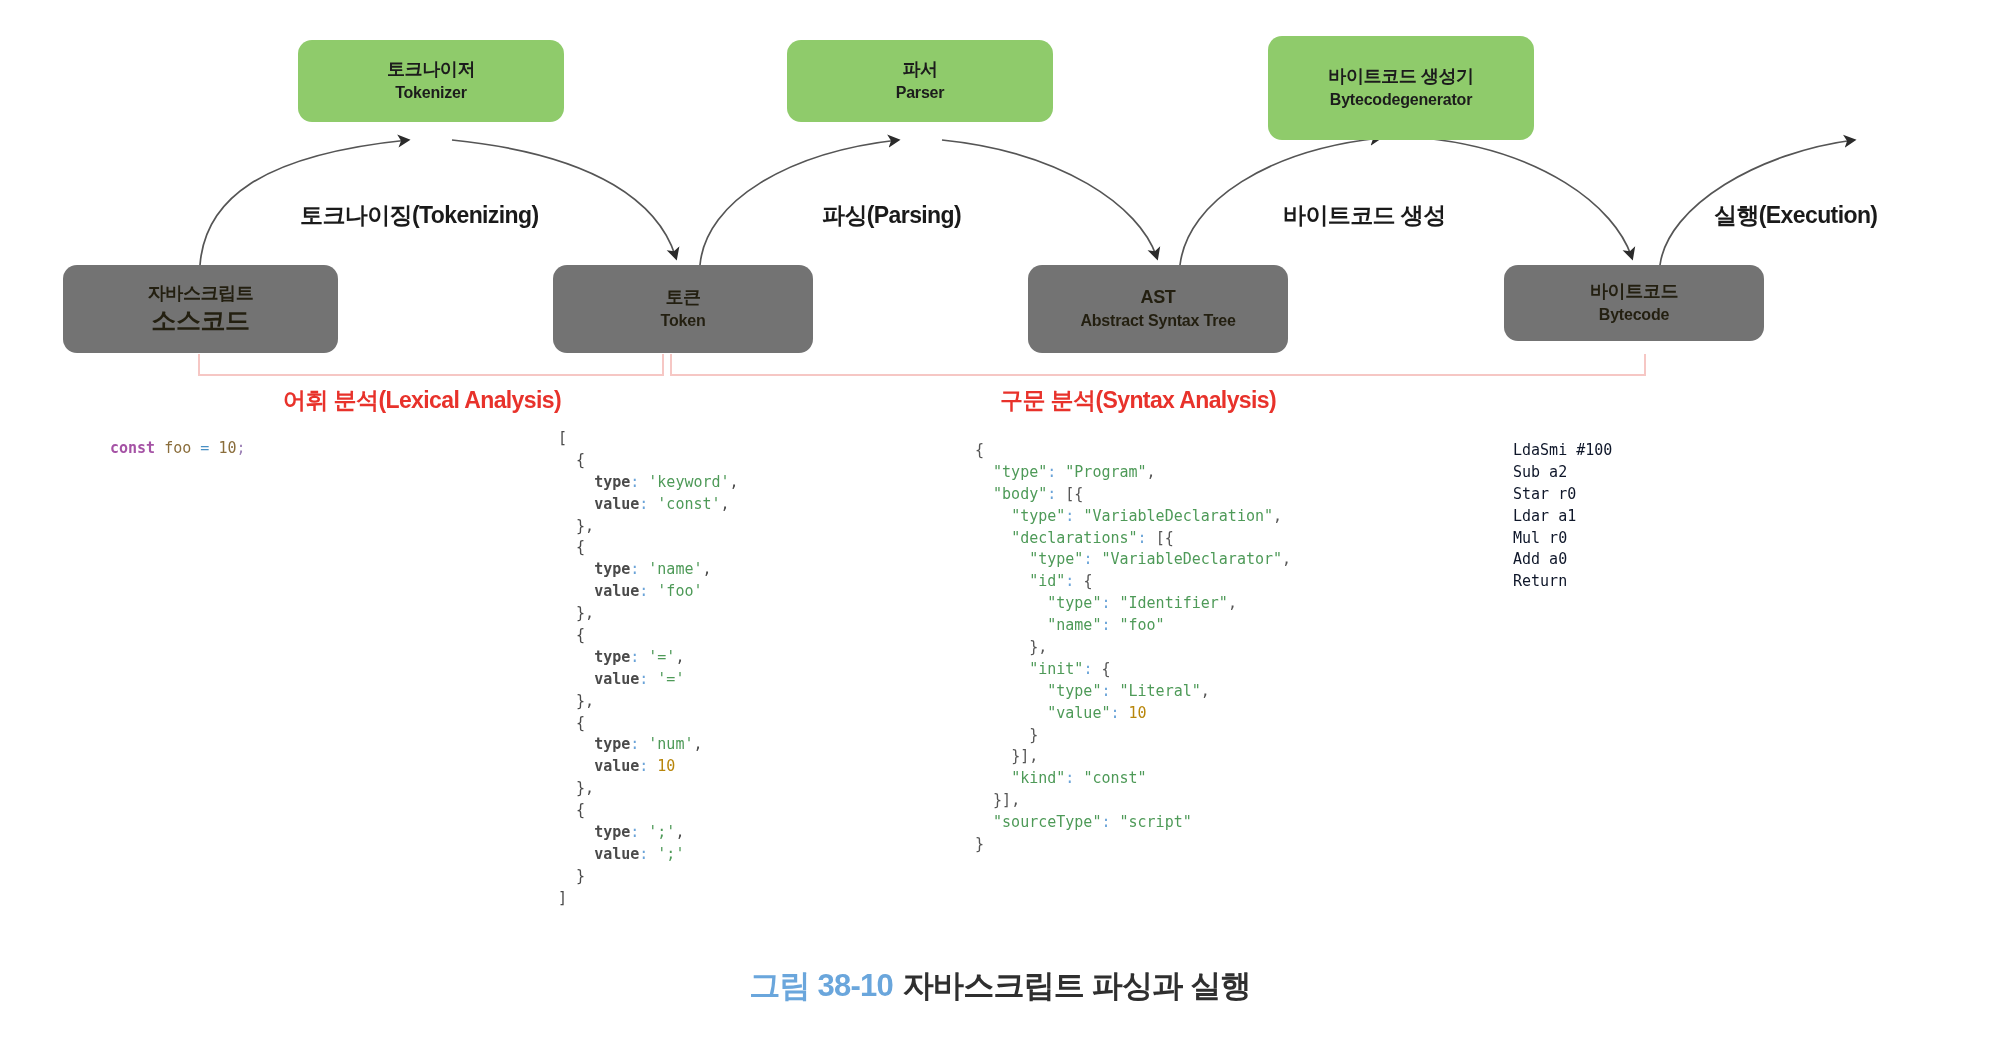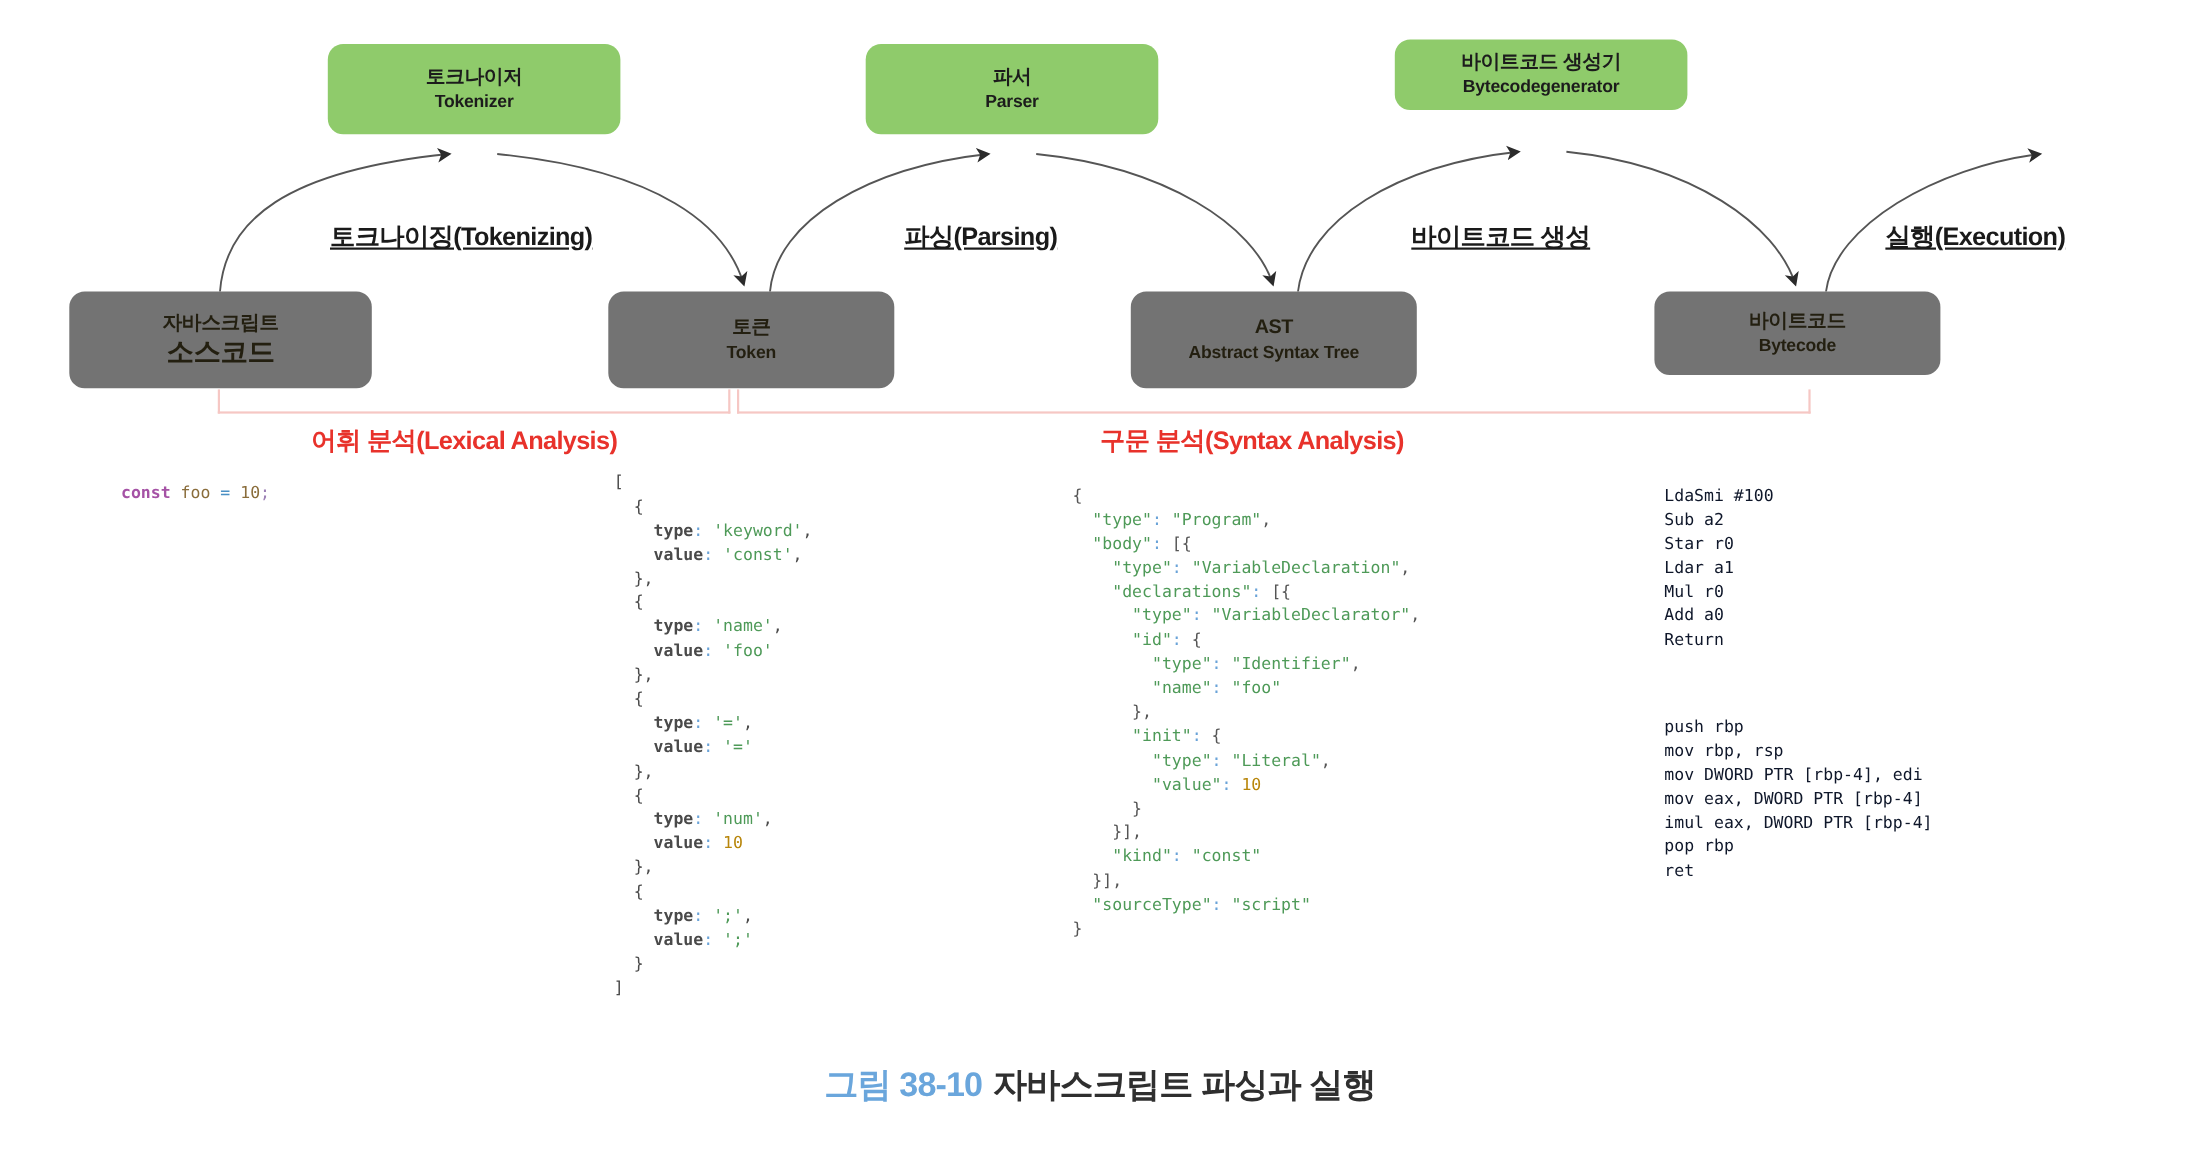--- a/index.html
+++ b/index.html
@@ -73,21 +73,20 @@
   }
 
   
   .edge-label {
     position: absolute;
     font-size: 23px;
     font-weight: 700;
     color: #1a1a1a;
     white-space: nowrap;
     letter-spacing: -0.6px;
-    text-decoration: underline;
   }
 
   
   .phase-label {
     position: absolute;
     font-size: 23px;
     font-weight: 700;
     color: #E8322B;
     white-space: nowrap;
     letter-spacing: -0.6px;
@@ -176,21 +175,21 @@
   <div class="node green" style="left:298px; top:40px; width:266px; height:82px;">
     <div class="ko">토크나이저</div>
     <div class="en">Tokenizer</div>
   </div>
 
   <div class="node green" style="left:787px; top:40px; width:266px; height:82px;">
     <div class="ko">파서</div>
     <div class="en">Parser</div>
   </div>
 
-  <div class="node green" style="left:1268px; top:36px; width:266px; height:64px;">
+  <div class="node green" style="left:1268px; top:36px; width:266px; height:104px;">
     <div class="ko">바이트코드 생성기</div>
     <div class="en">Bytecodegenerator</div>
   </div>
 
 
   <div class="node yellow" style="left:63px; top:265px; width:275px; height:88px;">
     <div class="ko">자바스크립트</div>
     <div class="ko2">소스코드</div>
   </div>
 
@@ -266,25 +265,18 @@
 <span class="ast-punc">}</span></div>
 
   <div class="code" id="bytecode-block" style="left:1513px; top:440px;"><span class="bc-line">LdaSmi #100</span>
 <span class="bc-line">Sub a2</span>
 <span class="bc-line">Star r0</span>
 <span class="bc-line">Ldar a1</span>
 <span class="bc-line">Mul r0</span>
 <span class="bc-line">Add a0</span>
 <span class="bc-line">Return</span></div>
 
-  <div class="code" id="assembly-block" style="left:1513px; top:650px;"><span class="bc-line">push rbp</span>
-<span class="bc-line">mov rbp, rsp</span>
-<span class="bc-line">mov DWORD PTR [rbp-4], edi</span>
-<span class="bc-line">mov eax, DWORD PTR [rbp-4]</span>
-<span class="bc-line">imul eax, DWORD PTR [rbp-4]</span>
-<span class="bc-line">pop rbp</span>
-<span class="bc-line">ret</span></div>
 
   <div id="caption">
     <span class="fignum">그림 38-10</span><span>자바스크립트 파싱과 실행</span>
   </div>
 
 </div>
 
 </body></html>

